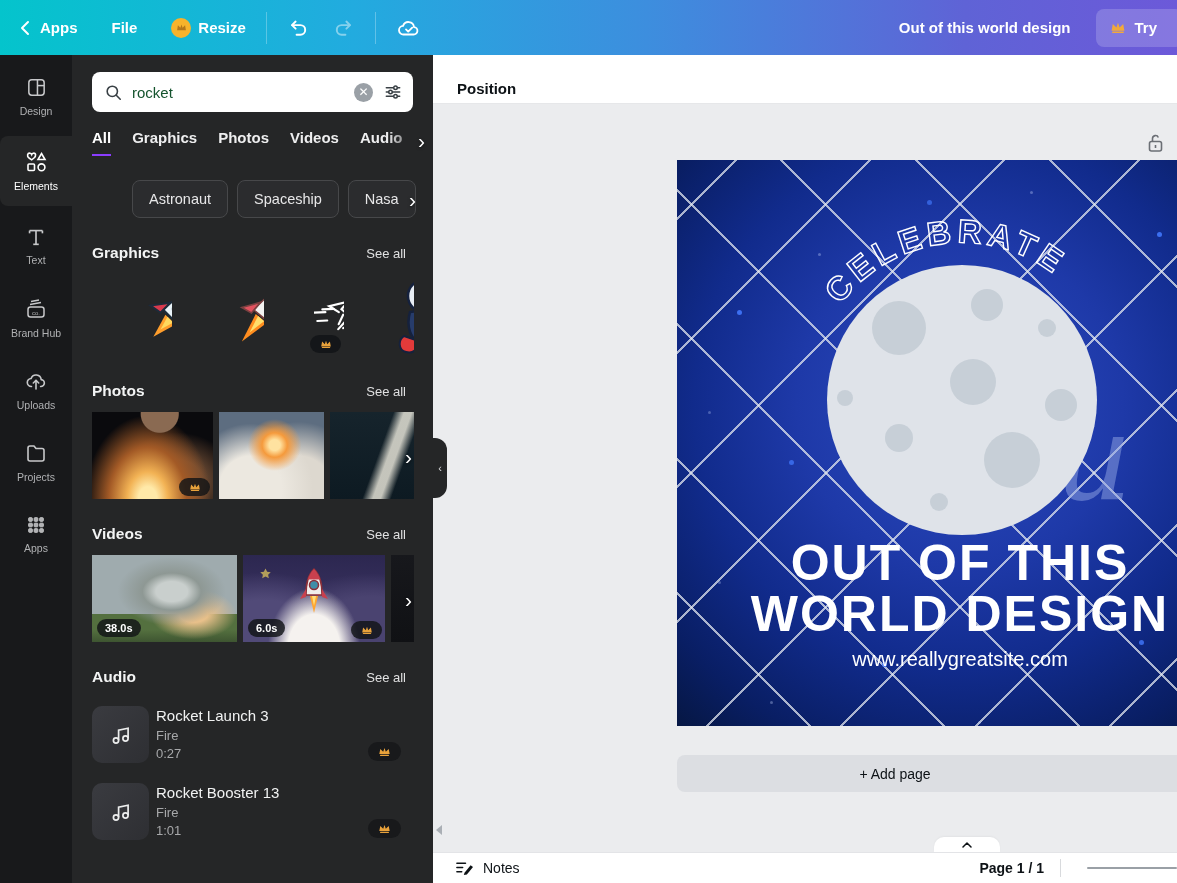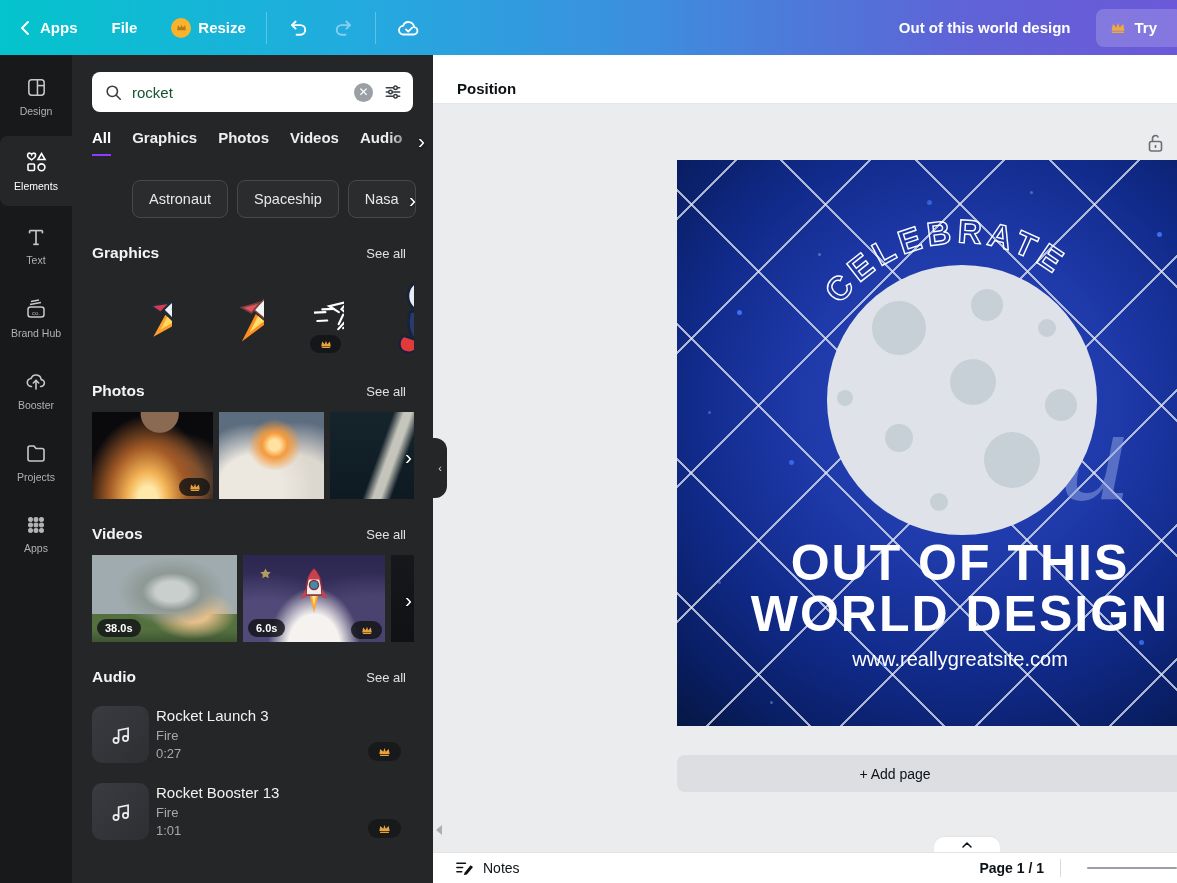--- a/index.html
+++ b/index.html
@@ -260,21 +260,21 @@
           <text x="8" y="17.5" font-size="6" fill="currentColor" stroke="none" font-family="Liberation Sans, sans-serif">co.</text>
         </svg>
       <span>Brand Hub</span>
     </div>
     <div class="rail-item">
       <svg width="24" height="24" viewBox="0 0 24 24" fill="none" stroke-width="1.6" stroke-linecap="round" stroke-linejoin="round">
           <path d="M7.5 17.5 a4 4 0 0 1 -.4 -8 a5.2 5.2 0 0 1 10.1 1.1 a3.4 3.4 0 0 1 -.6 6.9"></path>
           <line x1="12" y1="11.5" x2="12" y2="20"></line>
           <polyline points="9.3,14 12,11.3 14.7,14"></polyline>
         </svg>
-      <span>Booster</span>
+      <span>Uploads</span>
     </div>
     <div class="rail-item">
       <svg width="24" height="24" viewBox="0 0 24 24" fill="none" stroke-width="1.6" stroke-linejoin="round">
           <path d="M4 7 a2 2 0 0 1 2 -2 h4 l2 2.5 h6 a2 2 0 0 1 2 2 v8.5 a2 2 0 0 1 -2 2 h-12 a2 2 0 0 1 -2 -2 Z"></path>
         </svg>
       <span>Projects</span>
     </div>
     <div class="rail-item">
       <svg width="22" height="22" viewBox="0 0 24 24" fill="currentColor" stroke="none">
           <g>

